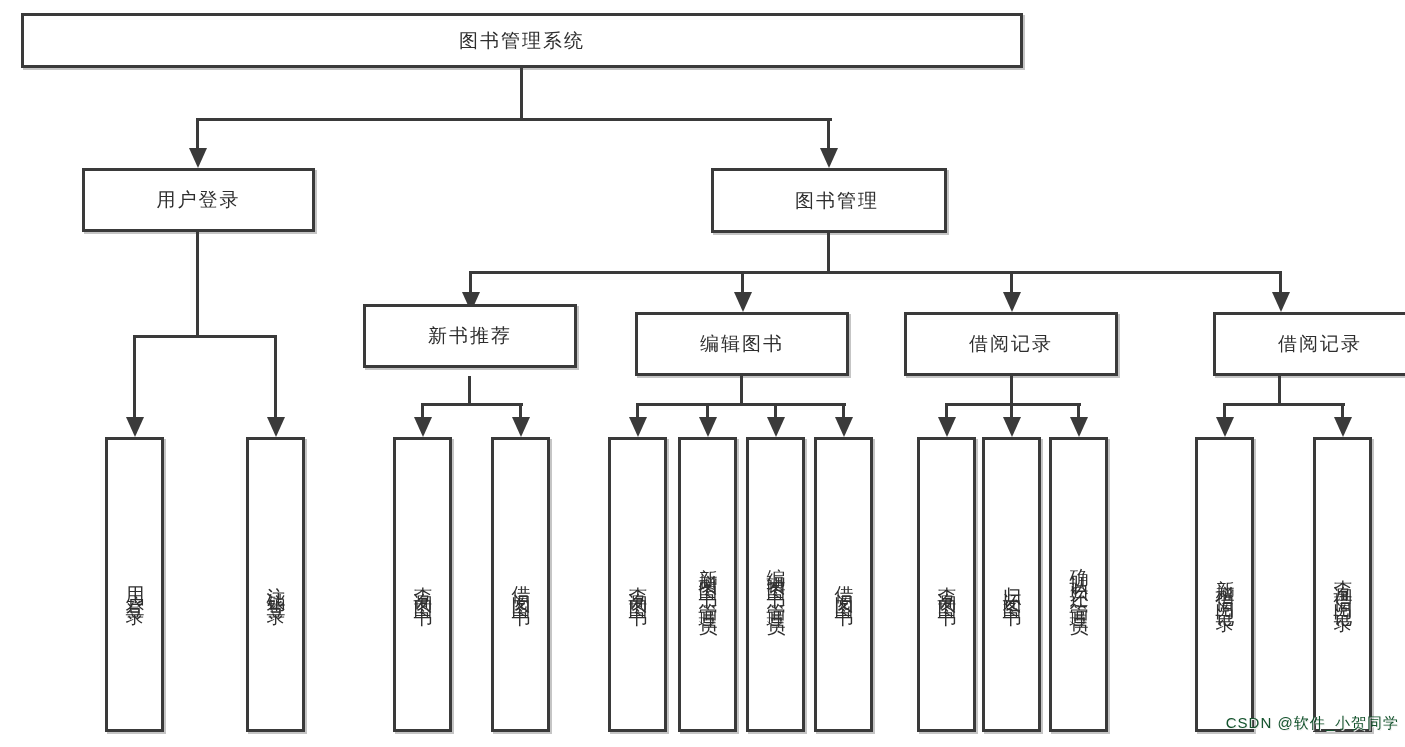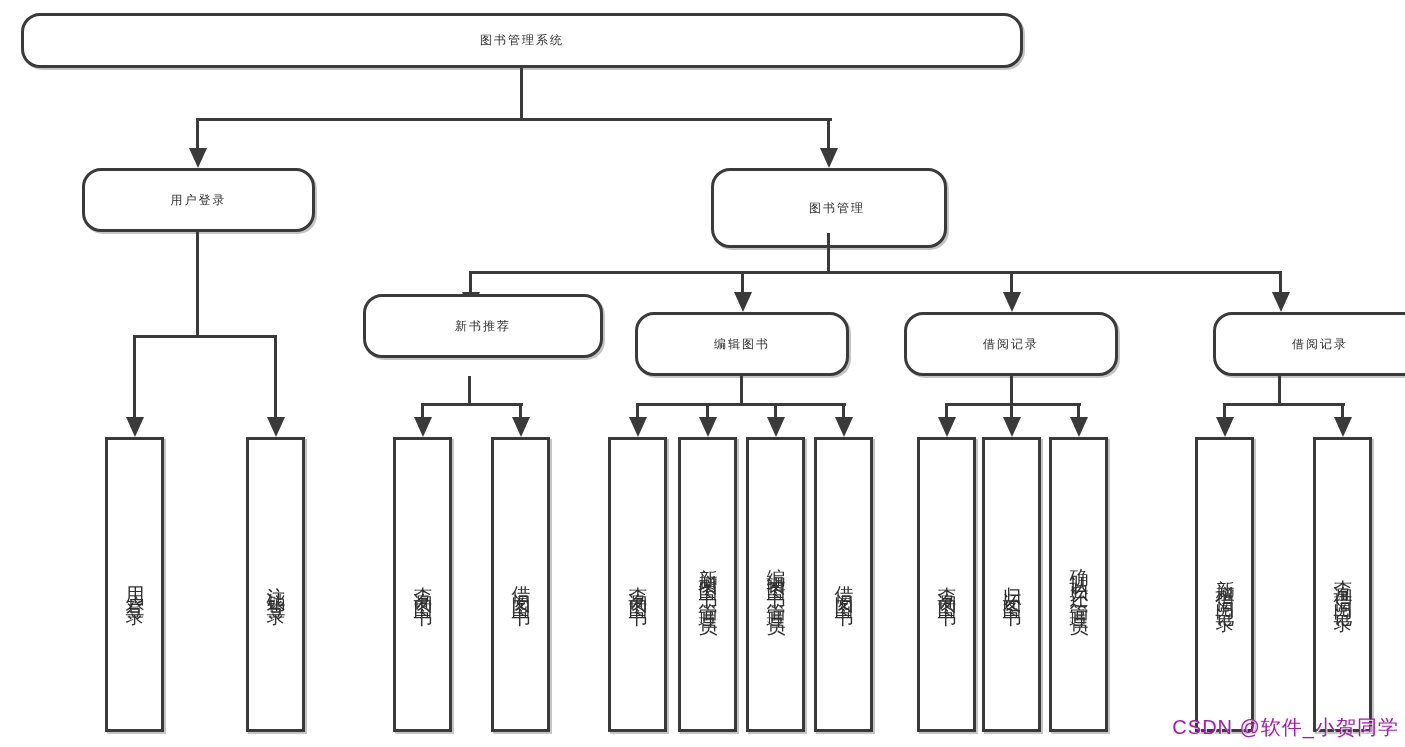--- a/index.html
+++ b/index.html
@@ -13,21 +13,21 @@
   }
   .box {
     position:absolute;
     box-sizing:border-box;
     background:#ffffff;
     border:3px solid #3a3a3a;
     box-shadow:2px 2px 0 rgba(150,150,150,0.55);
   }
   .hbox {
     display:flex; align-items:center; justify-content:center;
-    font-size:12px; letter-spacing:2px; white-space:nowrap;border-radius:19px;
+    font-size:19px; letter-spacing:2px; white-space:nowrap;
   }
   .vbox {
     writing-mode:vertical-rl;
     text-orientation:mixed;
     text-align:center;
     line-height:51px;          
     letter-spacing:7px;
     font-size:19px;
   }
   .vline { position:absolute; width:3px; background:#3a3a3a; }
@@ -37,56 +37,56 @@
     content:"";
     position:absolute; top:100%; left:50%; margin-left:-9px;
     width:0; height:0;
     border-left:9px solid transparent;
     border-right:9px solid transparent;
     border-top:20px solid #3a3a3a;
   }
   .watermark {
     position:absolute;
     right:6px; top:714px;
-    font-size:20px;
+    font-size:15px;
     letter-spacing:1px;
-    color:#a21caf;
+    color:#14532d;
     text-shadow:1px 1px 0 #f0f0f0;
     white-space:nowrap;
   }
 </style>
 </head>
 <body>
 
 <div class="stage">
 
   <div class="box hbox" style="left:21px; top:13px; width:1002px; height:55px;">图书管理系统</div>
 
   <div class="vline" style="left:520px; top:68px; height:53px;"></div>
   <div class="hline" style="left:196px; top:118px; width:636px;"></div>
   <div class="arrow" style="left:196px; top:118px; height:30px;"></div>
   <div class="arrow" style="left:827px; top:118px; height:30px;"></div>
 
   <div class="box hbox" style="left:82px; top:168px; width:233px; height:64px;">用户登录</div>
 
-  <div class="box hbox" style="left:711px; top:168px; width:236px; height:80px;padding-left:16px;">图书管理</div>
+  <div class="box hbox" style="left:711px; top:168px; width:236px; height:65px;padding-left:16px;">图书管理</div>
 
   <div class="vline" style="left:196px; top:232px; height:105px;"></div>
   <div class="hline" style="left:133px; top:335px; width:144px;"></div>
   <div class="arrow" style="left:133px; top:335px; height:82px;"></div>
   <div class="arrow" style="left:274px; top:335px; height:82px;"></div>
 
   <div class="vline" style="left:827px; top:233px; height:41px;"></div>
   <div class="hline" style="left:469px; top:271px; width:813px;"></div>
   <div class="arrow" style="left:469px;  top:271px; height:21px;"></div>
   <div class="arrow" style="left:741px;  top:271px; height:21px;"></div>
   <div class="arrow" style="left:1010px; top:271px; height:21px;"></div>
   <div class="arrow" style="left:1279px; top:271px; height:21px;"></div>
 
-  <div class="box hbox" style="left:363px; top:294px; width:240px; height:64px;">新书推荐</div>
+  <div class="box hbox" style="left:363px; top:304px; width:214px; height:64px;">新书推荐</div>
 
   <div class="box hbox" style="left:635px; top:312px; width:214px; height:64px;">编辑图书</div>
 
   <div class="box hbox" style="left:904px; top:312px; width:214px; height:64px;">借阅记录</div>
 
   <div class="box hbox" style="left:1173px; top:312px; width:214px; height:64px;margin-left:40px;">借阅记录</div>
 
   <div class="vline" style="left:468px; top:376px; height:30px;"></div>
   <div class="hline" style="left:421px; top:403px; width:102px;"></div>
   <div class="arrow" style="left:421px; top:403px; height:14px;"></div>

